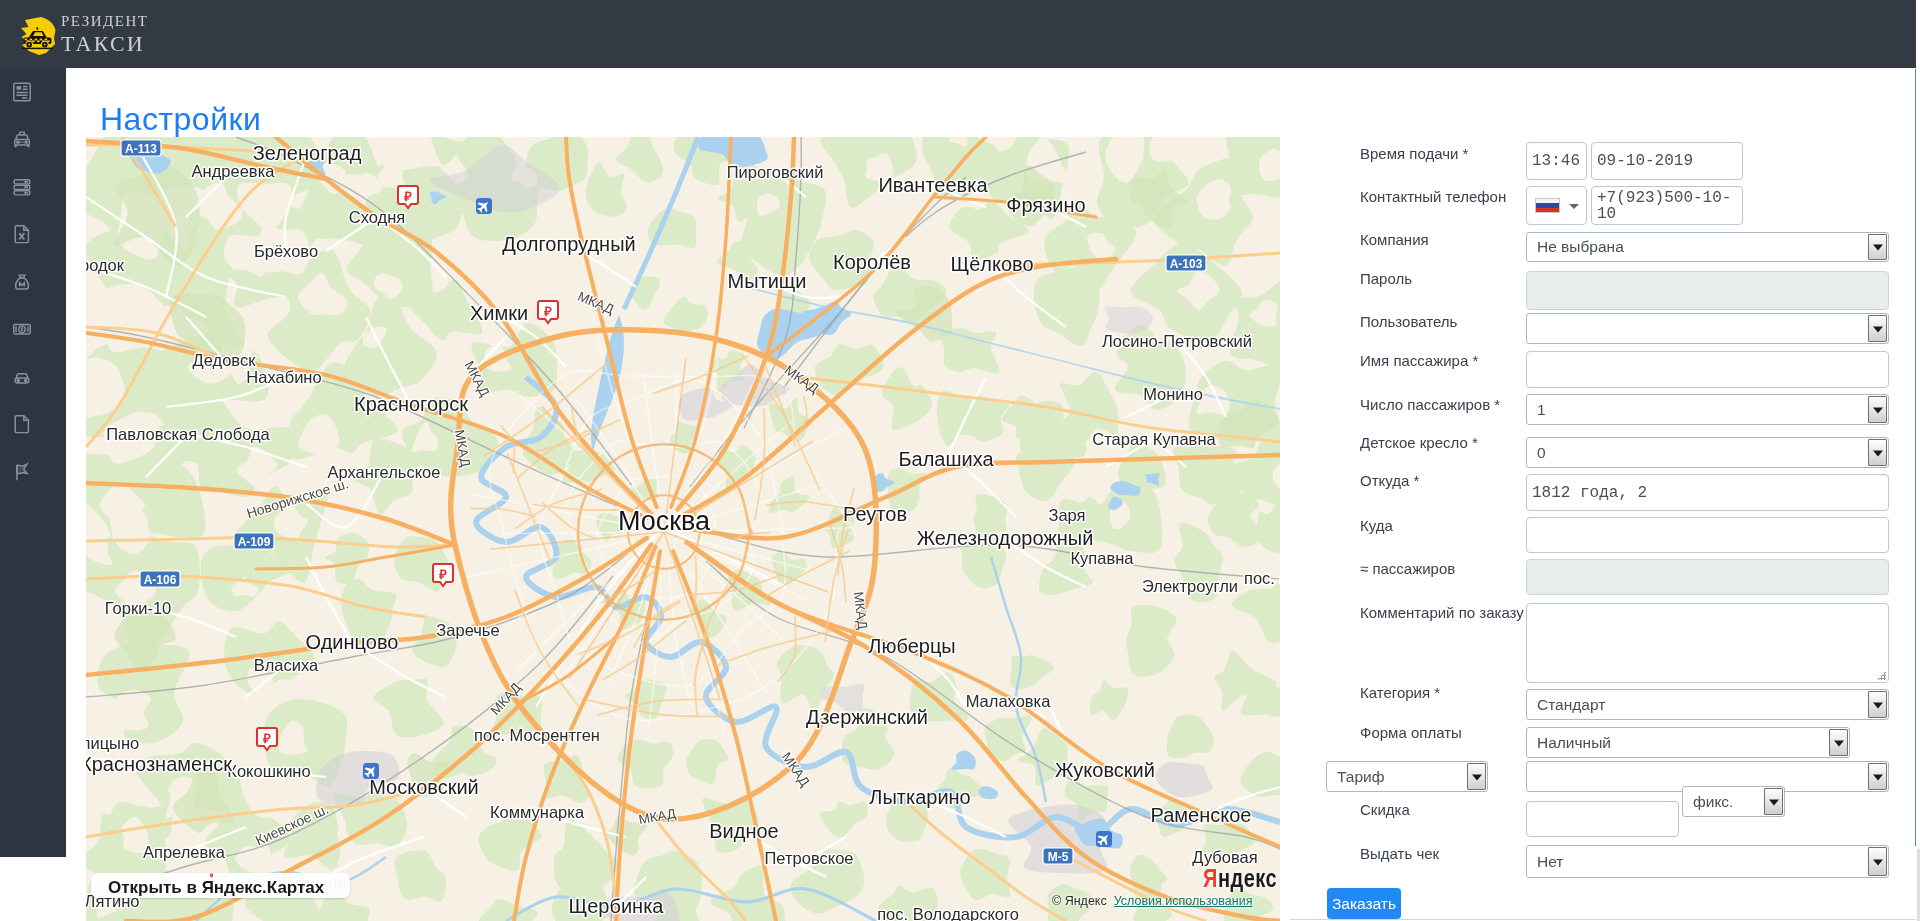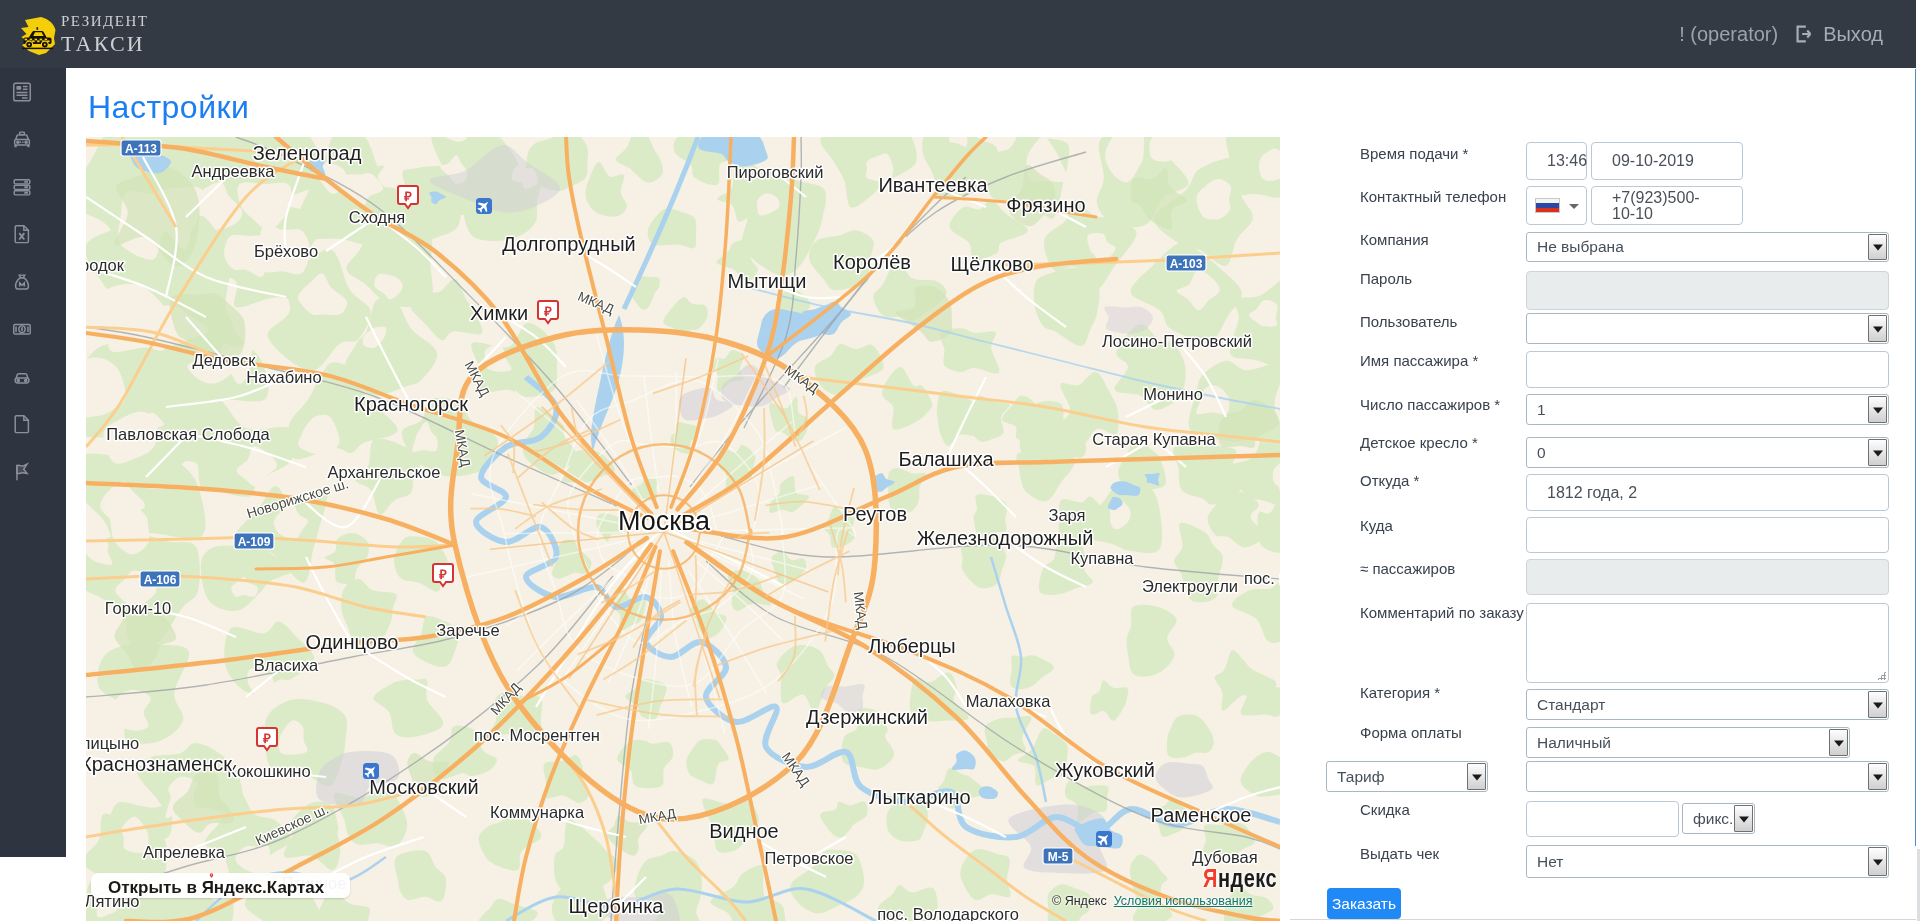--- a/index.html
+++ b/index.html
@@ -6,30 +6,30 @@
 .hdr{position:absolute;left:0;top:0;width:1916px;height:68px;background:#343a44;}
 .brand{position:absolute;left:61px;top:14px;color:#cdd0d3;font-family:"Liberation Serif",serif;line-height:1;}
 .brand .l1{font-size:15px;letter-spacing:1.5px;}
 .brand .l2{font-size:22px;letter-spacing:2.2px;margin-top:4px;}
 .hright{position:absolute;top:0;height:68px;right:33px;display:flex;align-items:center;color:#9aa2ad;font-size:20px;}
 .hright .op{margin-right:15px;}
 .hright .vy{color:#a6adb8;margin-left:8px;}
 .sbar{position:absolute;left:0;top:68px;width:66px;height:789px;background:#2f3540;}
 .sic{position:absolute;left:11px;width:22px;height:22px;}
 .content{position:absolute;left:66px;top:68px;width:1850px;height:853px;background:#fff;}
-h1.pagetitle{position:absolute;left:88px;top:89px;margin:0;font-size:32px;font-weight:400;color:#1b7ef2;letter-spacing:0.5px;}
+h1.pagetitle{position:absolute;left:88px;top:89px;margin:12px;font-size:32px;font-weight:400;color:#1b7ef2;letter-spacing:0.5px;}
 .map{position:absolute;left:86px;top:137px;width:1194px;height:784px;overflow:hidden;background:#f6f1e4;}
 .pill{position:absolute;left:5px;top:736px;height:25px;background:rgba(255,255,255,0.95);border-radius:7px;display:flex;align-items:center;padding:0 26px 0 8px;box-shadow:0 1px 2px rgba(0,0,0,0.15);flex-direction:column;}
 .pill span{font-size:17px;font-weight:bold;color:#1a1a1a;margin-left:9px;}
 .attrib{position:absolute;left:966px;top:757px;font-size:12.5px;color:#2b2b2b;text-shadow:0 0 3px #fff,0 0 3px #fff;}
 .attrib a{color:#0f766e;}
 .ylogo{position:absolute;left:1117px;top:733px;font-size:20px;font-weight:bold;color:#1c1c1c;letter-spacing:0.5px;text-shadow:0 0 3px #fff,0 0 3px #fff;transform:scaleY(1.25);transform-origin:50% 100%;}
 .ylogo b{color:#f43c2c;font-weight:bold;}
 .lbl{position:absolute;left:1360px;font-size:15px;color:#39424e;line-height:20px;white-space:nowrap;}
-.inp{position:absolute;box-sizing:border-box;border:1px solid #bac9d5;border-radius:4px;background:#fff;font-size:15.5px;color:#4a5058;line-height:1;display:flex;align-items:center;padding:0 20px;}
+.inp{position:absolute;box-sizing:border-box;border:1px solid #bac9d5;border-radius:4px;background:#fff;font-size:15.5px;color:#4a5058;line-height:1;display:flex;align-items:center;padding:0 5px;font-family:Liberation Mono, monospace;}
 .dis{background:#e9eced;border-color:#ccd5db;}
 .sel{position:absolute;box-sizing:border-box;border:1px solid #a9b7c1;border-radius:3px;background:#fff;font-size:15.5px;color:#47505a;padding-left:32px;}
 .sel .tx{position:absolute;left:10px;top:50%;transform:translateY(-50%);white-space:nowrap;}
 .arr{position:absolute;right:1px;top:1px;bottom:1px;width:19px;background:linear-gradient(#fefefe,#cfcfcf);border:1px solid #707070;border-radius:1px;box-sizing:border-box;}
 .arr:after{content:"";position:absolute;left:50%;top:50%;transform:translate(-50%,-40%);border-left:5px solid transparent;border-right:5px solid transparent;border-top:6px solid #1a1a1a;}
 .ta{position:absolute;box-sizing:border-box;border:1px solid #bac9d5;border-radius:4px;background:#fff;}
 .grip{position:absolute;right:2px;bottom:2px;width:9px;height:9px;background:
  radial-gradient(circle at 1.5px 1.5px,#9a9a9a 1px,transparent 1.2px) 0 0/3px 3px;clip-path:polygon(100% 0,100% 100%,0 100%);}
 .btn{position:absolute;left:1327px;top:888px;width:74px;height:31px;background:#2189f5;border-radius:4px;color:#fff;font-size:15.5px;display:flex;align-items:center;justify-content:center;text-align:right;}
 .vline{position:absolute;left:1915px;top:69px;width:2px;height:777px;background:#4e8ec6;}
@@ -65,28 +65,20 @@
       </g>
 <circle cx="10.2" cy="27.6" r="3.4" fill="#171209" stroke="#f5ce0a" stroke-width="1.1"></circle>
 <circle cx="25.8" cy="27.6" r="3.4" fill="#171209" stroke="#f5ce0a" stroke-width="1.1"></circle>
 <circle cx="10.2" cy="27.6" r="1" fill="#f5ce0a"></circle>
 <circle cx="25.8" cy="27.6" r="1" fill="#f5ce0a"></circle>
 <path d="M3 31.4 h31" stroke="#171209" stroke-width="1.5"></path>
 </svg>
 <div class="brand">
       <div class="l1">РЕЗИДЕНТ</div>
       <div class="l2">ТАКСИ</div>
-    </div>
-<div class="hright">
-      <span class="op">! (operator)</span>
-      <svg width="22" height="22" viewBox="0 0 24 24" style="margin-left:0">
-        <path d="M14 4H5v16h9" fill="none" stroke="#a6adb8" stroke-width="2.4"></path>
-        <path d="M10 12h9m0 0-3.5-3.8M19 12l-3.5 3.8" stroke="#a6adb8" stroke-width="2.4" fill="none"></path>
-      </svg>
-      <span class="vy">Выход</span>
     </div>
 </div>
 <div class="sbar">
     <svg class="sic" style="top:13px" viewBox="0 0 24 24" fill="none" stroke="#8a919c" stroke-width="1.6">
       <rect x="3" y="2.5" width="18" height="19" rx="2"></rect>
       <rect x="6" y="5.5" width="5" height="4" fill="#8a919c" stroke="none"></rect>
       <path d="M13 6h5M13 9h5M6 12.5h12M6 15.5h12M12 18.5h6"></path>
     </svg>
     <svg class="sic" style="top:60px" viewBox="0 0 24 24" fill="none" stroke="#8a919c" stroke-width="1.6">
       <path d="M5 13 l1.5-4.5 a1.5 1.5 0 0 1 1.4-1 h8.2 a1.5 1.5 0 0 1 1.4 1 L19 13"></path>
@@ -757,21 +749,21 @@
 <div class="sel" style="left:1326px;top:761px;width:162px;height:31px">
     <span class="tx">Тариф</span>
     <span class="arr"></span>
   </div>
 <div class="sel" style="left:1526px;top:761px;width:363px;height:31px">
     <span class="tx"></span>
     <span class="arr"></span>
   </div>
 <div class="lbl" style="top:800px">Скидка</div>
 <div class="inp" style="left:1526px;top:801px;width:153px;height:36px;font-size:16px"></div>
-<div class="sel" style="left:1682px;top:803px;width:73px;height:31px">
+<div class="sel" style="left:1682px;top:786px;width:103px;height:31px">
     <span class="tx">фикс.</span>
     <span class="arr"></span>
   </div>
 <div class="lbl" style="top:844px">Выдать чек</div>
 <div class="sel" style="left:1526px;top:845px;width:363px;height:33px">
     <span class="tx">Нет</span>
     <span class="arr"></span>
   </div>
 <div class="btn">Заказать</div>
 <div class="vline"></div>

